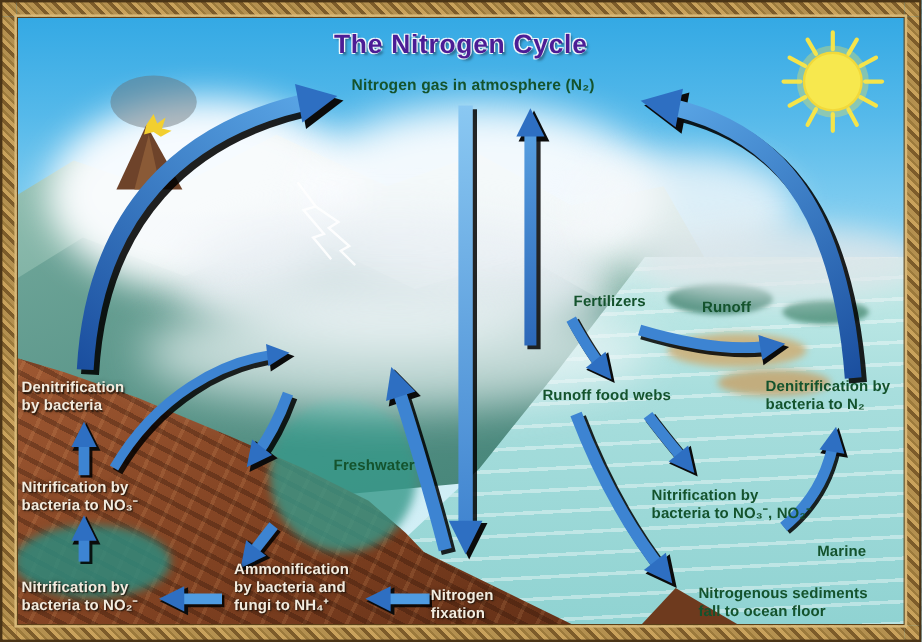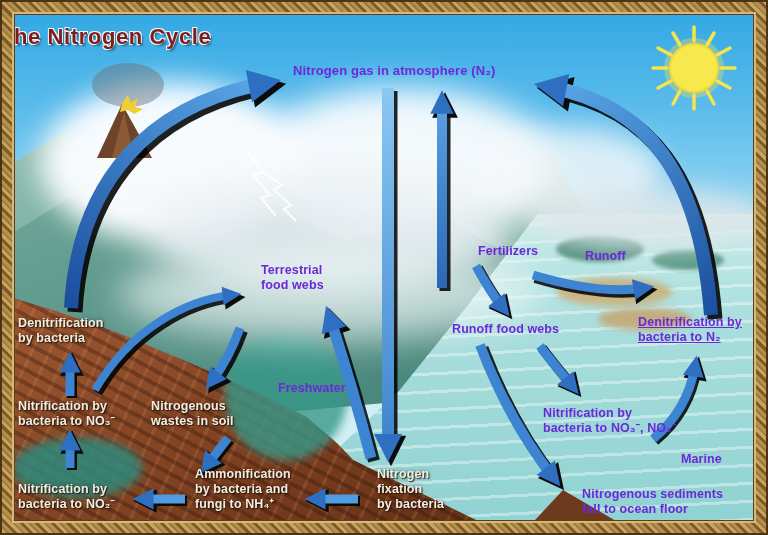--- a/index.html
+++ b/index.html
@@ -41,23 +41,23 @@
   .c4{left:478px;top:128px;width:185px;height:92px;background:rgba(244,248,250,.8);filter:blur(14px);}
   .c5{left:118px;top:248px;width:425px;height:92px;background:rgba(240,246,248,.7);filter:blur(18px);}
   .c6{left:528px;top:188px;width:245px;height:62px;background:rgba(222,230,234,.85);filter:blur(12px);}
 
   
   svg.layer{position:absolute;inset:0;z-index:30;}
 
   
   .lbl{position:absolute;z-index:40;font-weight:700;font-size:12.5px;line-height:1.18;
        white-space:pre-line;letter-spacing:.1px;}
-  .navy{color:#6d28d9;}
+  .navy{color:#14532d;}
   .white{color:#f3ecdf;text-shadow:1px 1px 1px rgba(30,20,10,.85),0 0 4px rgba(0,0,0,.45);}
-  .title{top:24px;left:0;right:0;text-align:left;font-size:22px;letter-spacing:.6px;color:#7f1d1d;
+  .title{top:24px;left:0;right:0;text-align:center;font-size:22px;letter-spacing:.6px;color:#4c1d95;
          text-shadow:-1px -1px 0 #eef6fb,1px -1px 0 #eef6fb,-1px 1px 0 #eef6fb,2px 2px 2px rgba(20,30,40,.45);
          position:absolute;z-index:40;font-weight:700;}
 
   
   .frame{position:absolute;inset:0;z-index:50;pointer-events:none;border:14px solid;
          border-image:repeating-linear-gradient(45deg,#7d5c2a 0 3px,#c9a25c 3px 6px,#9c7a3c 6px 8px,#b4904f 8px 11px) 14;}
   .frame-outer{position:absolute;inset:0;z-index:51;pointer-events:none;border:2px solid #4a3416;}
   .frame-inner{position:absolute;inset:12px;z-index:51;pointer-events:none;border:2px solid #d8b878;
          box-shadow:inset 0 0 0 1px #5c4018;}
 </style>
@@ -222,43 +222,39 @@
 
     <g fill="none">
       <path d="M653,439 C676,420 690,396 695,366" transform="translate(2,2)" stroke="rgba(0,0,0,.85)" stroke-width="10" marker-end="url(#mk)"></path>
       <path d="M653,439 C676,420 690,396 695,366" stroke="#3d84d2" stroke-width="9" marker-end="url(#mb)"></path>
     </g>
   </svg>
 
   <div class="title">The Nitrogen Cycle</div>
   <div class="lbl navy" style="left:293px;top:63px;white-space:nowrap;font-size:13px;">Nitrogen gas in atmosphere (N₂)</div>
 
-  <div class="lbl navy" style="left:261px;top:263px;">Terrestrial
-food webs</div>
   <div class="lbl navy" style="left:265px;top:381px;padding-left:13px;">Freshwater</div>
-  <div class="lbl white" style="left:151px;top:399px;">Nitrogenous
-wastes in soil</div>
   <div class="lbl white" style="left:195px;top:467px;">Ammonification
 by bacteria and
 fungi to NH₄⁺</div>
-  <div class="lbl white" style="left:359px;top:467px;margin-left:18px;">Nitrogen
+  <div class="lbl white" style="left:359px;top:489px;">Nitrogen
 fixation
 by bacteria</div>
 
   <div class="lbl white" style="left:18px;top:316px;">Denitrification
 by bacteria</div>
   <div class="lbl white" style="left:18px;top:399px;">Nitrification by
 bacteria to NO₃⁻</div>
   <div class="lbl white" style="left:18px;top:482px;">Nitrification by
 bacteria to NO₂⁻</div>
 
   <div class="lbl navy" style="left:454px;top:244px;margin-left:24px;">Fertilizers</div>
   <div class="lbl navy" style="left:585px;top:249px;">Runoff</div>
   <div class="lbl navy" style="left:452px;top:322px;">Runoff food webs</div>
-  <div class="lbl navy" style="left:638px;top:315px;text-decoration:underline;">Denitrification by
+  <div class="lbl navy" style="left:638px;top:315px;">Denitrification by
 bacteria to N₂</div>
   <div class="lbl navy" style="left:543px;top:406px;">Nitrification by
 bacteria to NO₃⁻, NO₂⁻</div>
   <div class="lbl navy" style="left:681px;top:452px;">Marine</div>
   <div class="lbl navy" style="left:582px;top:487px;">Nitrogenous sediments
 fall to ocean floor</div>
 
   <div class="frame"></div>
   <div class="frame-outer"></div>
   <div class="frame-inner"></div>

